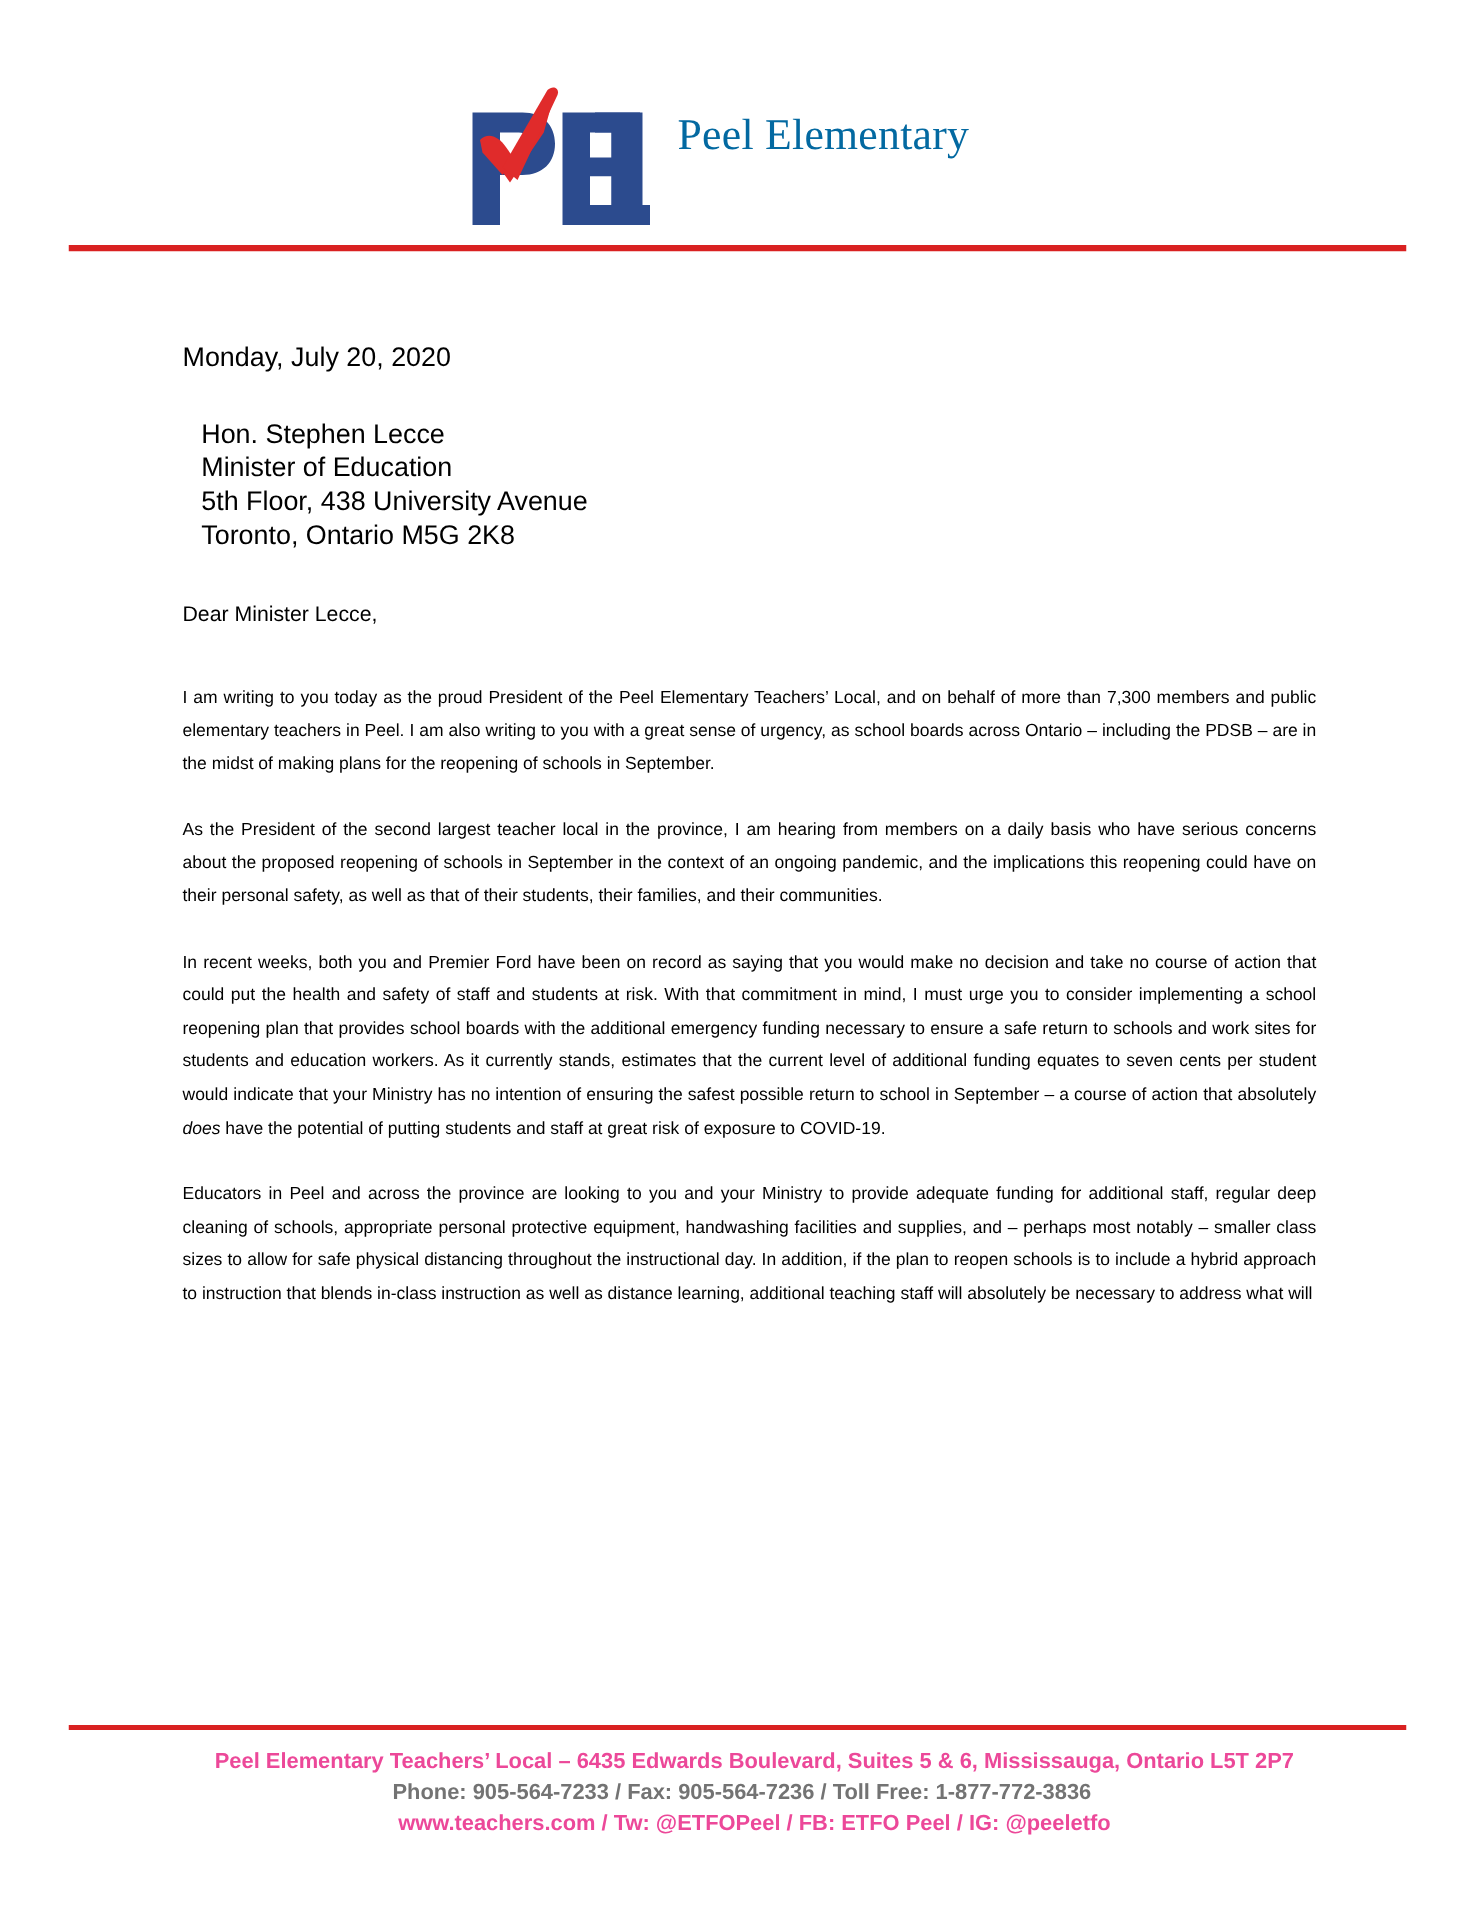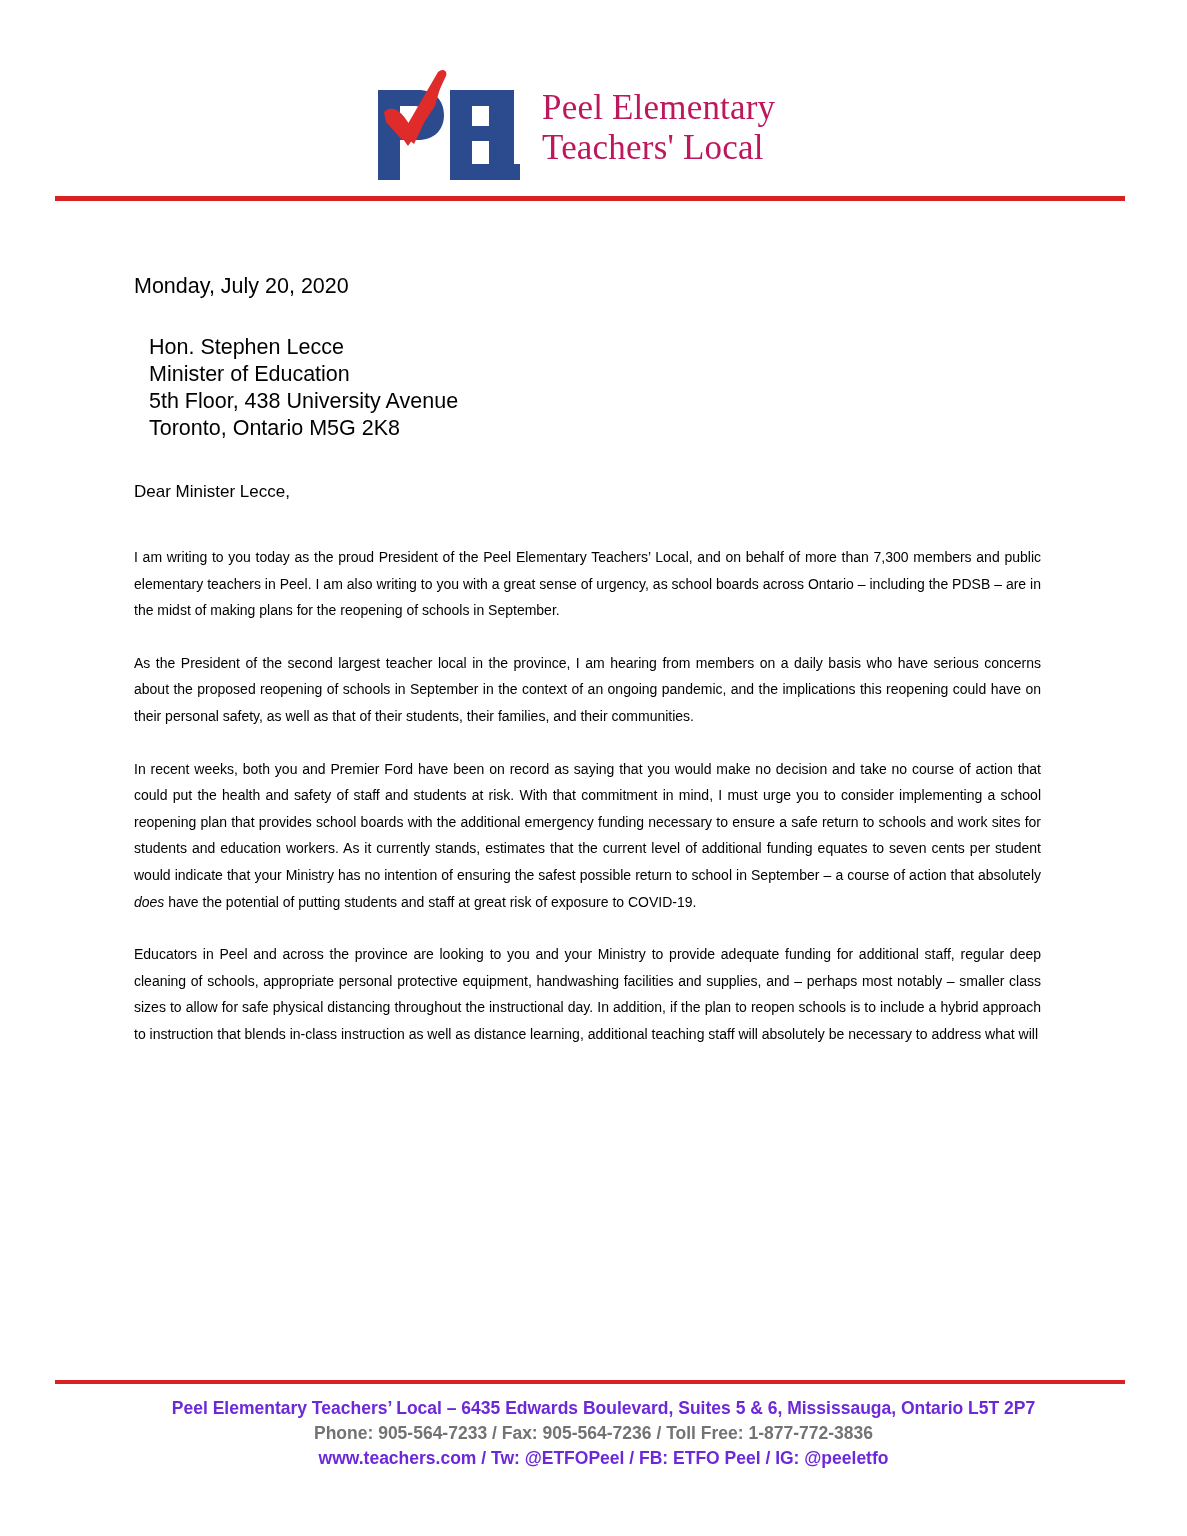--- a/index.html
+++ b/index.html
@@ -36,41 +36,41 @@
   }
   .logo-mark svg {
     display: block;
     width: 148px;
     height: 118px;
   }
   .wordmark {
     margin-left: 22px;
     margin-top: 20px;
     font-family: "Liberation Serif", serif;
-    color: #be185d;
+    color: #0369a1;
     font-size: 35px;
     line-height: 40px;
     letter-spacing: 0.2px;
     white-space: nowrap;
   }
   .wordmark-line { display: block; }
 
   .rule-top {
     position: absolute;
     left: 55px;
     top: 196px;
     width: 1070px;
     height: 5px;
     background: #D92121;
   }
 
   
   .letter {
     position: absolute;
-    left: 134px;
+    left: 146px;
     top: 272px;
     width: 907px;
   }
   .letter-date {
     font-size: 21.5px;
     line-height: 28px;
     margin: 0 0 34px 0;
   }
   .recipient {
     font-size: 21.5px;
@@ -105,21 +105,21 @@
     position: absolute;
     left: 0;
     top: 1396px;
     width: 1187px;
     text-align: center;
     font-size: 17.5px;
     line-height: 25px;
     font-weight: bold;
   }
   .footer-line { display: block; }
-  .footer-blue { color: #6d28d9; margin-left: 20px; }
+  .footer-blue { color: #ec4899; margin-left: 20px; }
   .footer-red  { color: #737373; }
 </style>
 </head>
 <body>
 
 <div class="letterhead">
 
   <div class="logo-block">
 
     <div class="logo-mark">
@@ -135,21 +135,20 @@
         <path d="M124 22 H142 V96 H148 V112 H124 Z" fill="#2C4B8E"></path>
 
         <path d="M12 44 L33 62 L72 6 L63 38 L36 78 Z" fill="#E02B2B"></path>
         <path d="M12 44 C18 38 26 40 33 50 L40 60 L30 72 L14 54 Z" fill="#E02B2B"></path>
         <path d="M30 66 L66 4 C70 0 76 2 74 8 L42 76 Z" fill="#E02B2B"></path>
       </svg>
     </div>
 
     <div class="wordmark">
       <span class="wordmark-line">Peel Elementary</span>
-      <span class="wordmark-line">Teachers' Local</span>
     </div>
   </div>
 
   <div class="rule-top"></div>
 </div>
 
 <div class="letter">
 
   <p class="letter-date">Monday, July 20, 2020</p>
 

